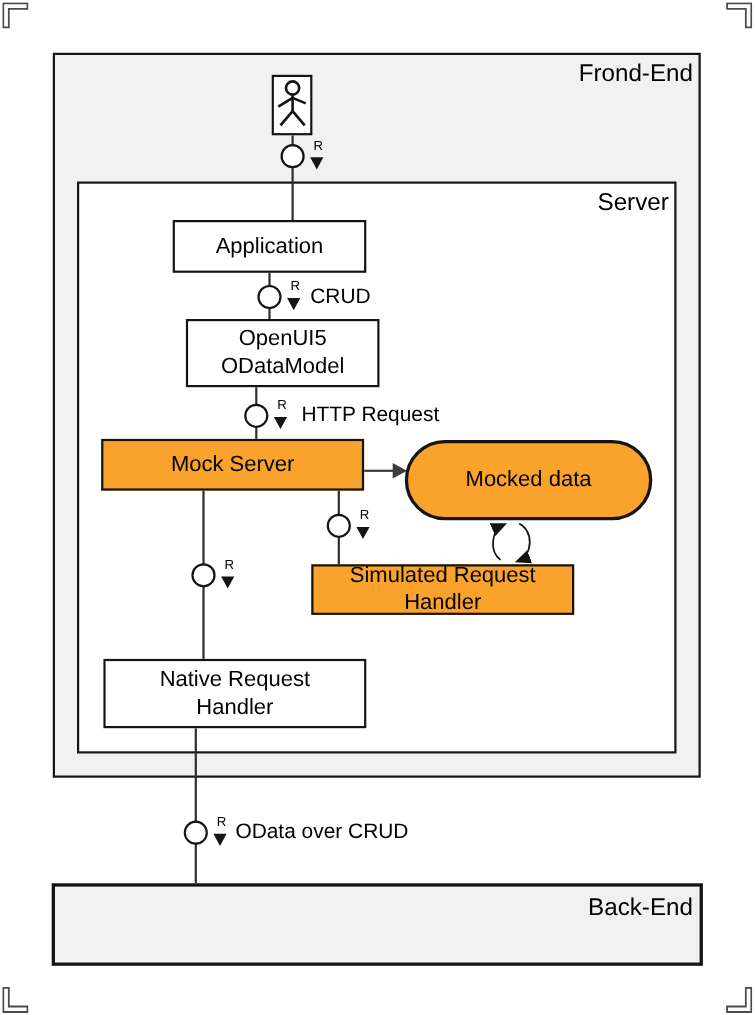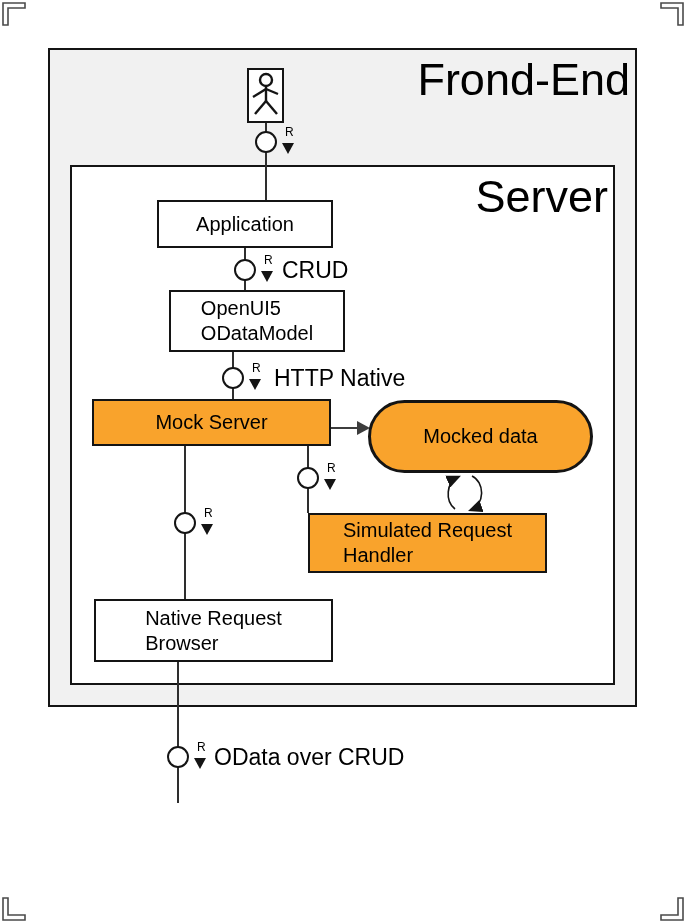--- a/index.html
+++ b/index.html
@@ -5,25 +5,25 @@
   html,body{margin:0;padding:0;background:#ffffff;}
   .canvas{
     position:relative;width:686px;height:923px;background:#ffffff;
     font-family:"Liberation Sans","DejaVu Sans",sans-serif;color:#000;
     overflow:hidden;
   }
   
   .panel{position:absolute;border:2px solid #141414;box-sizing:border-box;}
   .panel-gray{background:#f1f1f1;}
   .panel-white{background:#ffffff;}
-  .panel-title{position:absolute;top:5px;right:5px;font-size:45px;line-height:1.1;letter-spacing:0px;text-align:center;}
+  .panel-title{position:absolute;top:5px;right:5px;font-size:22px;line-height:1.1;letter-spacing:0px;text-align:center;}
   
   .node{
     position:absolute;border:2px solid #141414;box-sizing:border-box;
-    display:flex;align-items:center;justify-content:center;
+    display:flex;align-items:center;justify-content:center;text-align:center;
     font-size:20px;line-height:25px;white-space:pre-line;background:#fff;
   }
   .node-orange{background:#f9a32c;}
   .stadium{border-radius:37px;border-width:3px;}
   
   .vline{position:absolute;width:2px;background:#2e2e2e;}
   .hline{position:absolute;height:2px;background:#3d3d3d;}
   .arrowhead-right{
     position:absolute;width:0;height:0;
     border-left:13px solid #3d3d3d;border-top:7px solid transparent;border-bottom:7px solid transparent;
@@ -32,21 +32,21 @@
   .ifc-circle{
     position:absolute;width:22px;height:22px;border-radius:50%;
     background:#ffffff;border:2px solid #141414;box-sizing:border-box;
   }
   .ifc-r{position:absolute;font-size:12px;line-height:12px;}
   .ifc-tri{
     position:absolute;width:0;height:0;
     border-left:6px solid transparent;border-right:6px solid transparent;
     border-top:11px solid #141414;
   }
-  .conn-label{position:absolute;font-size:23px;line-height:22px;white-space:nowrap;}
+  .conn-label{position:absolute;font-size:19px;line-height:22px;white-space:nowrap;}
   
   .actor-box{
     position:absolute;left:247px;top:68px;width:37px;height:55px;
     border:2px solid #141414;background:#fff;box-sizing:border-box;
   }
   
   .crop{position:absolute;width:24px;height:24px;}
 </style>
 </head>
 <body>
@@ -67,20 +67,23 @@
   </svg>
 
   <div class="panel panel-gray" style="left:48px;top:48px;width:589px;height:659px;">
     <div class="panel-title">Frond-End</div>
   </div>
 
   <div class="panel panel-white" style="left:70px;top:165px;width:545px;height:520px;">
     <div class="panel-title">Server</div>
   </div>
 
+  <div class="panel panel-gray" style="left:47px;top:803px;width:592px;height:75px;border-width:3px;">
+    <div class="panel-title" style="top:7px;right:6px;">Back-End</div>
+  </div>
 
   <div class="vline" style="left:265px;top:123px;height:77px;"></div>
   <div class="vline" style="left:244px;top:248px;height:42px;"></div>
   <div class="vline" style="left:232px;top:352px;height:47px;"></div>
   <div class="vline" style="left:307px;top:446px;height:67px;"></div>
   <div class="vline" style="left:184px;top:446px;height:153px;"></div>
   <div class="vline" style="left:177px;top:662px;height:141px;"></div>
 
   <div class="hline" style="left:331px;top:427px;width:28px;"></div>
   <div class="arrowhead-right" style="left:357px;top:421px;"></div>
@@ -106,28 +109,28 @@
   </div>
 
   <div class="node node-orange" style="left:92px;top:399px;width:239px;height:47px;">
     <span>Mock Server</span>
   </div>
 
   <div class="node node-orange stadium" style="left:368px;top:400px;width:225px;height:73px;">
     <span>Mocked data</span>
   </div>
 
-  <div class="node node-orange" style="left:283px;top:513px;width:239px;height:60px;margin-left:25px;">
+  <div class="node node-orange" style="left:283px;top:513px;width:239px;height:46px;">
     <span>Simulated Request
 Handler</span>
   </div>
 
   <div class="node" style="left:94px;top:599px;width:239px;height:63px;">
     <span>Native Request
-Browser</span>
+Handler</span>
   </div>
 
   <svg style="position:absolute;left:443px;top:470px;" width="44" height="46" viewBox="0 0 44 46">
     <defs>
       <marker id="arw" markerWidth="9" markerHeight="8" refX="7" refY="4" orient="auto">
         <path d="M0,0 L9,4 L0,8 Z" fill="#141414"></path>
       </marker>
     </defs>
     <path d="M 12 39 A 15 18 0 0 1 15 7" fill="none" stroke="#141414" stroke-width="1.6" marker-end="url(#arw)"></path>
     <path d="M 29 6 A 15 18 0 0 1 28 40" fill="none" stroke="#141414" stroke-width="1.6" marker-end="url(#arw)"></path>
@@ -138,21 +141,21 @@
   <div class="ifc-tri" style="left:282px;top:143px;"></div>
 
   <div class="ifc-circle" style="left:234px;top:259px;"></div>
   <div class="ifc-r" style="left:264px;top:254px;">R</div>
   <div class="ifc-tri" style="left:261px;top:271px;"></div>
   <div class="conn-label" style="left:282px;top:259px;">CRUD</div>
 
   <div class="ifc-circle" style="left:222px;top:367px;"></div>
   <div class="ifc-r" style="left:252px;top:362px;">R</div>
   <div class="ifc-tri" style="left:249px;top:379px;"></div>
-  <div class="conn-label" style="left:274px;top:367px;">HTTP Native</div>
+  <div class="conn-label" style="left:274px;top:367px;">HTTP Request</div>
 
   <div class="ifc-circle" style="left:297px;top:467px;"></div>
   <div class="ifc-r" style="left:327px;top:462px;">R</div>
   <div class="ifc-tri" style="left:324px;top:479px;"></div>
 
   <div class="ifc-circle" style="left:174px;top:512px;"></div>
   <div class="ifc-r" style="left:204px;top:507px;">R</div>
   <div class="ifc-tri" style="left:201px;top:524px;"></div>
 
   <div class="ifc-circle" style="left:167px;top:746px;"></div>

